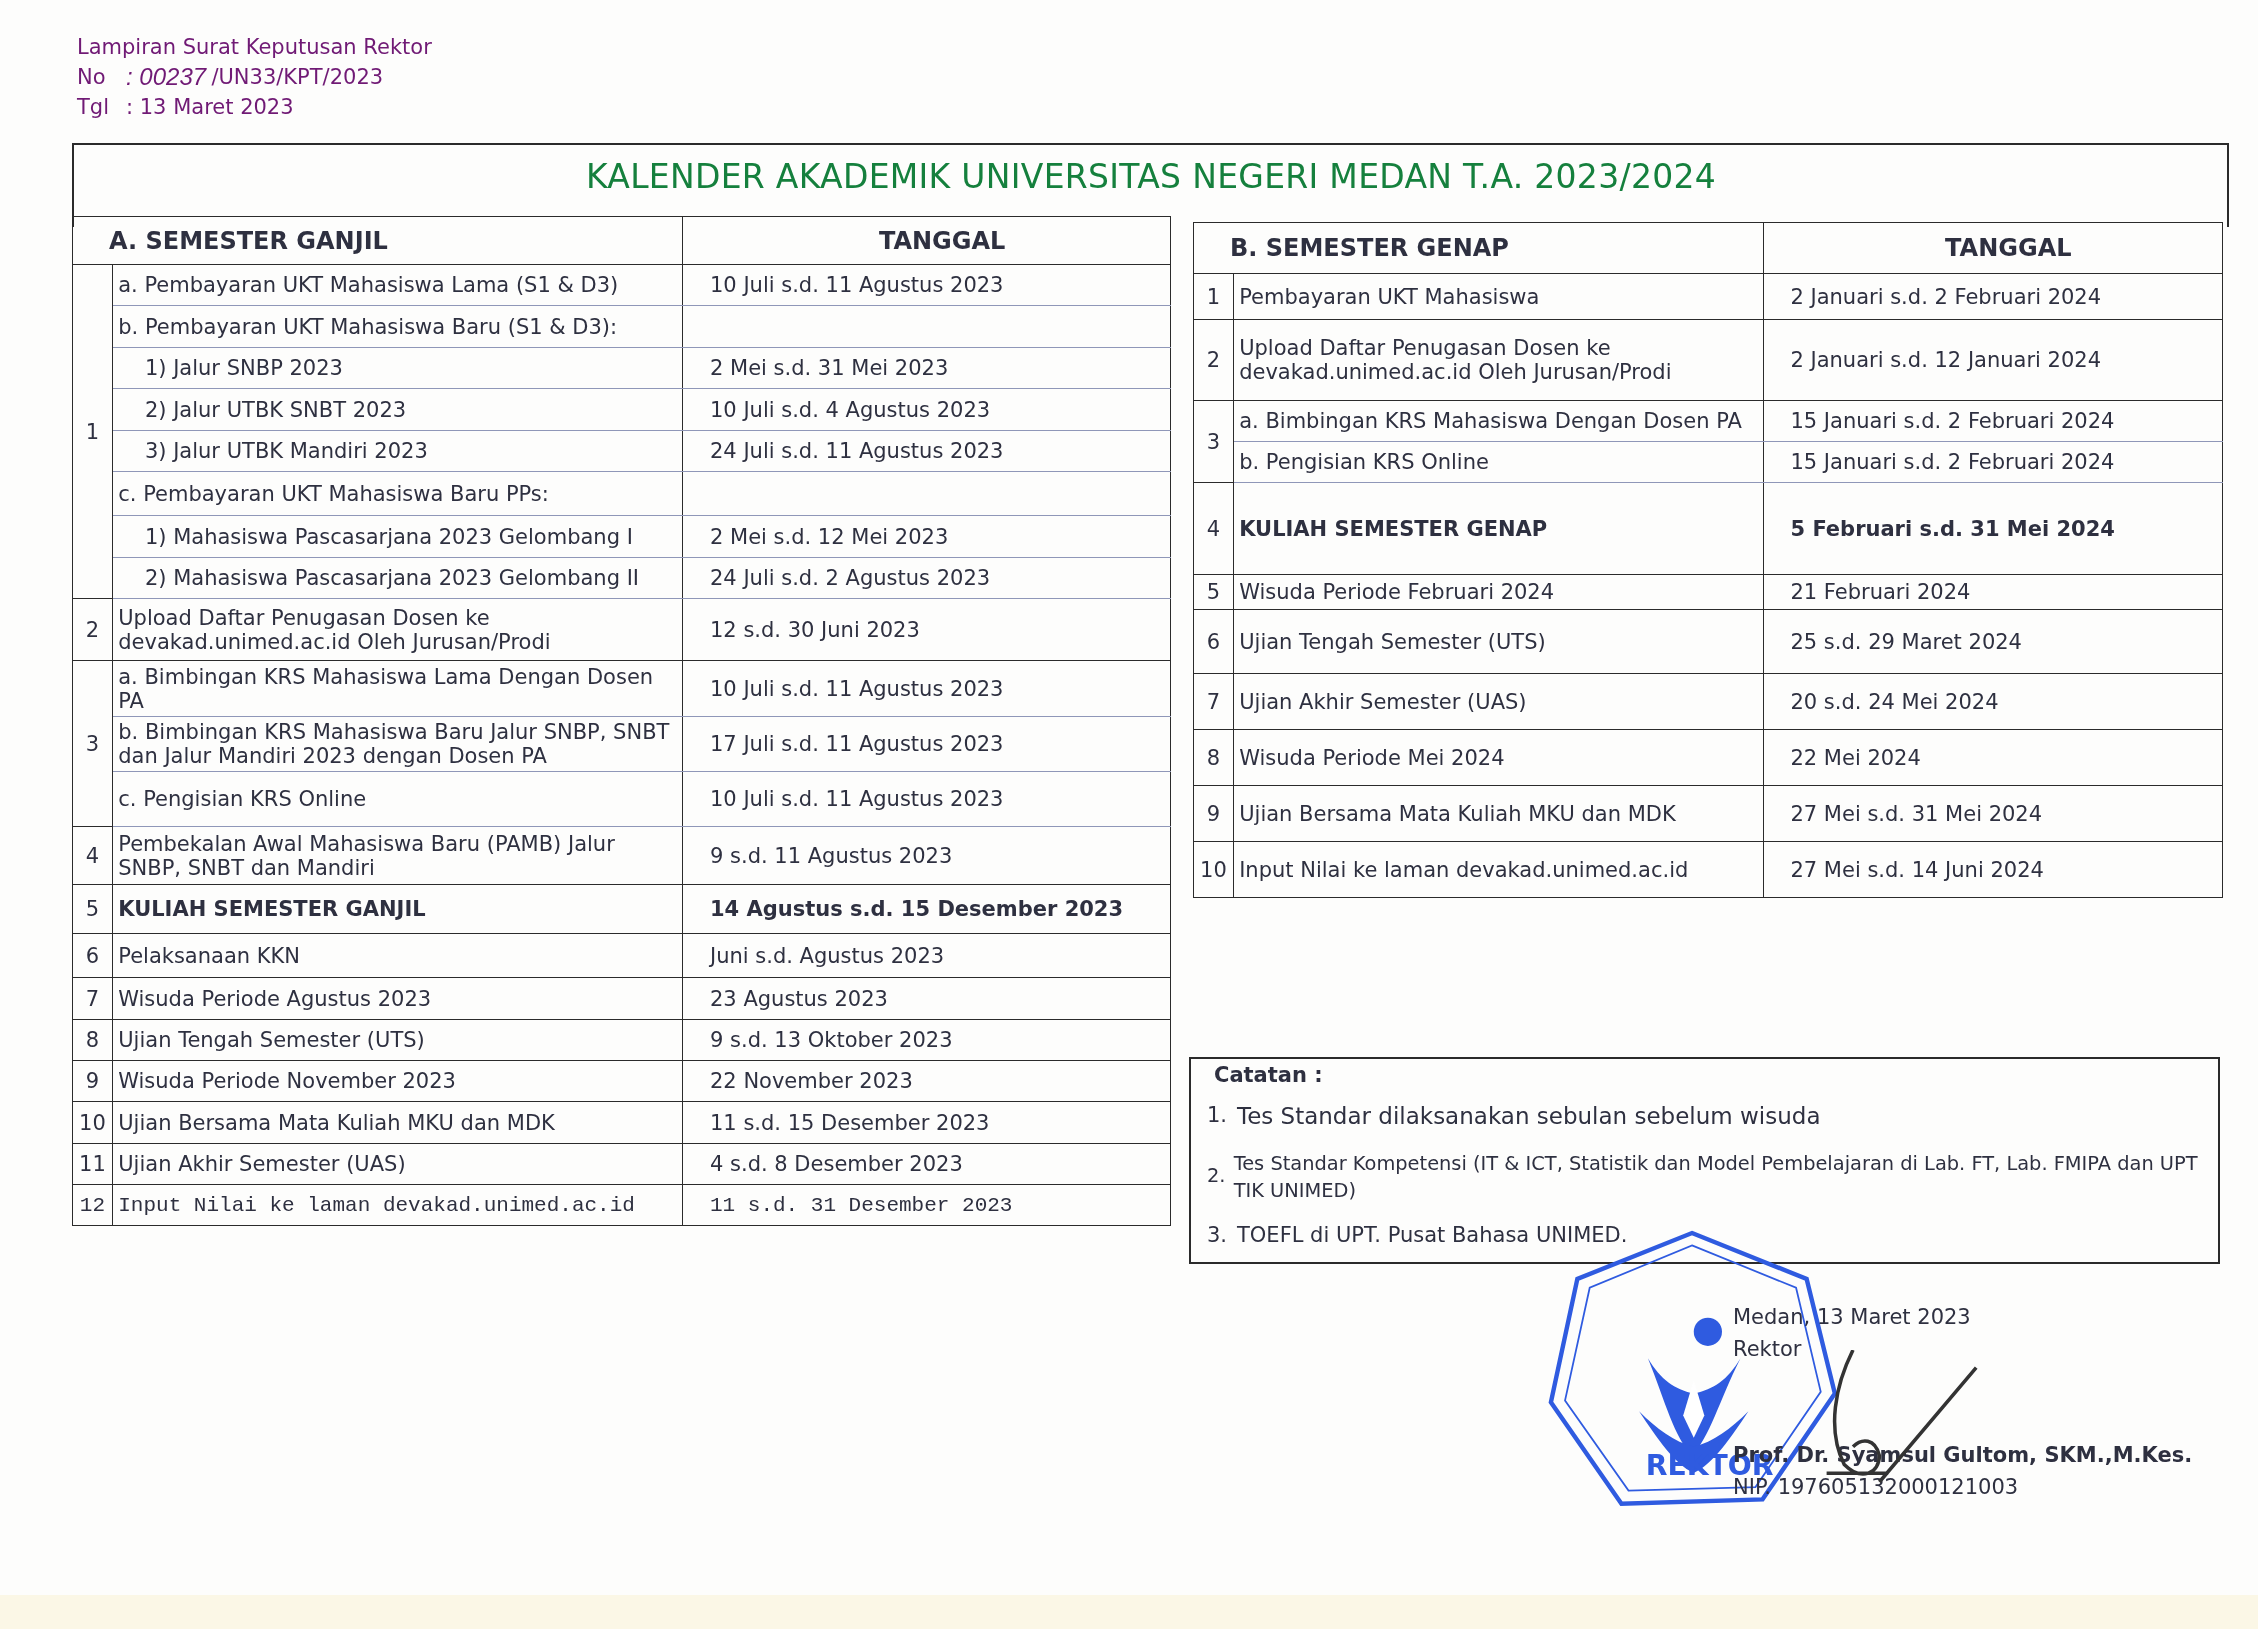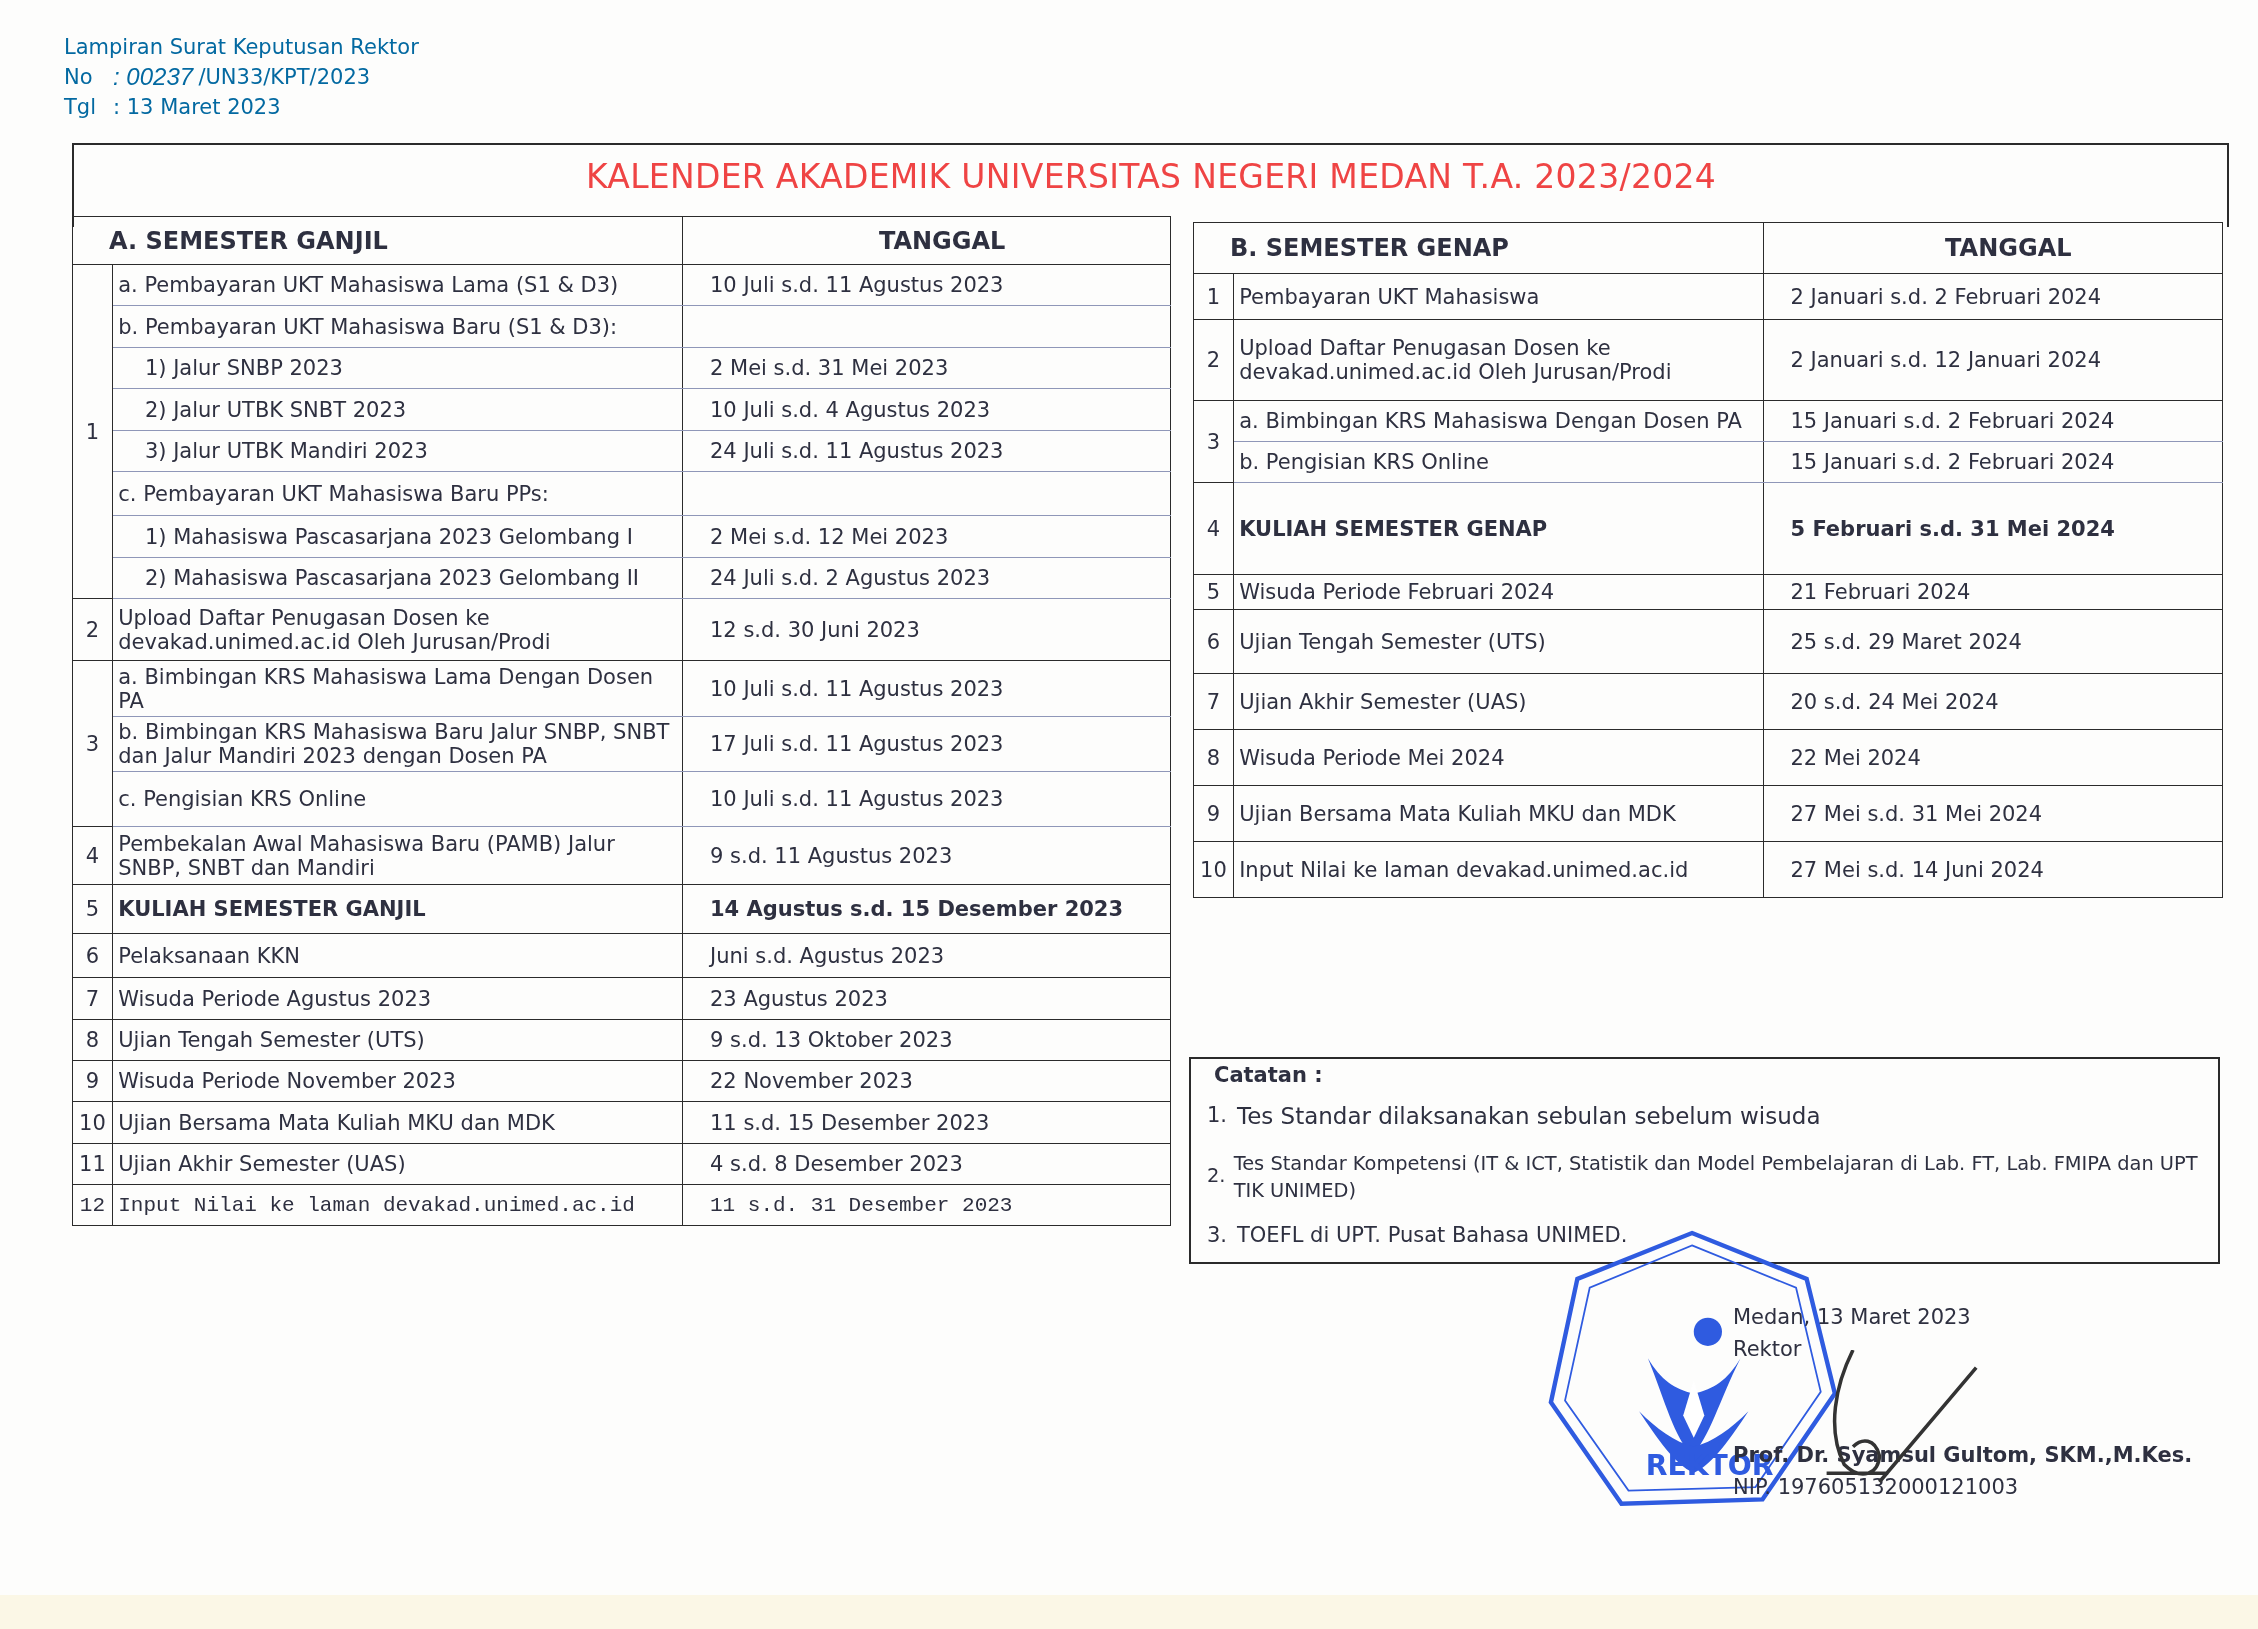--- a/index.html
+++ b/index.html
@@ -2,27 +2,27 @@
 <html style="font-size:14px"><head>
 <meta charset="utf-8">
 <style>
   html, body { margin:0; padding:0; }
   body {
     width:2258px; height:1629px; position:relative; overflow:hidden;
     background:#fdfdfc; color:#2a2a2e;
     font-family:"DejaVu Sans", sans-serif;
   }
   .bottom-strip { position:absolute; left:0; top:1595px; width:2258px; height:34px; background:#fbf7e6; }
-  .header-block { position:absolute; left:64px; top:32px; font-size:21px; line-height:30px; color:#0369a1; }
+  .header-block { position:absolute; left:77px; top:32px; font-size:21px; line-height:30px; color:#701a75; }
   .header-block .row { display:flex; }
   .header-block .lbl { width:49px; }
   .header-block .hand { font-family:Liberation Sans, sans-serif; font-style:italic; font-size:24px; margin-right:5.3px; }
 
   .frame { position:absolute; left:72px; top:143px; width:2153px; height:82px; border:2.6px solid #2b2b2b; border-bottom:none; }
-  .main-title { position:absolute; left:72px; top:157px; width:2158px; text-align:center; font-size:33px; letter-spacing:0.3px; color:#ef4444; }
+  .main-title { position:absolute; left:72px; top:157px; width:2158px; text-align:center; font-size:33px; letter-spacing:0.3px; color:#15803d; }
 
   table { border-collapse:collapse; position:absolute; font-size:21px; color:#2e3040; }
   td, th { border:1.8px solid #2b2b2b; padding:0 5.3px; vertical-align:middle; }
   th { font-weight:bold; text-align:left;padding-left:36px; }
   td.num { text-align:center; width:39px; padding:0; }
   td.date { padding-left:26.5px; }
   tr.sub td.txt, tr.sub td.date { border-top:0.9px solid #8f97b8; border-bottom:0.9px solid #8f97b8;margin-top:39px; }
   .bold { font-weight:bold; }
   .indent { padding-left:32px !important; }
   .th-center { text-align:center; }

